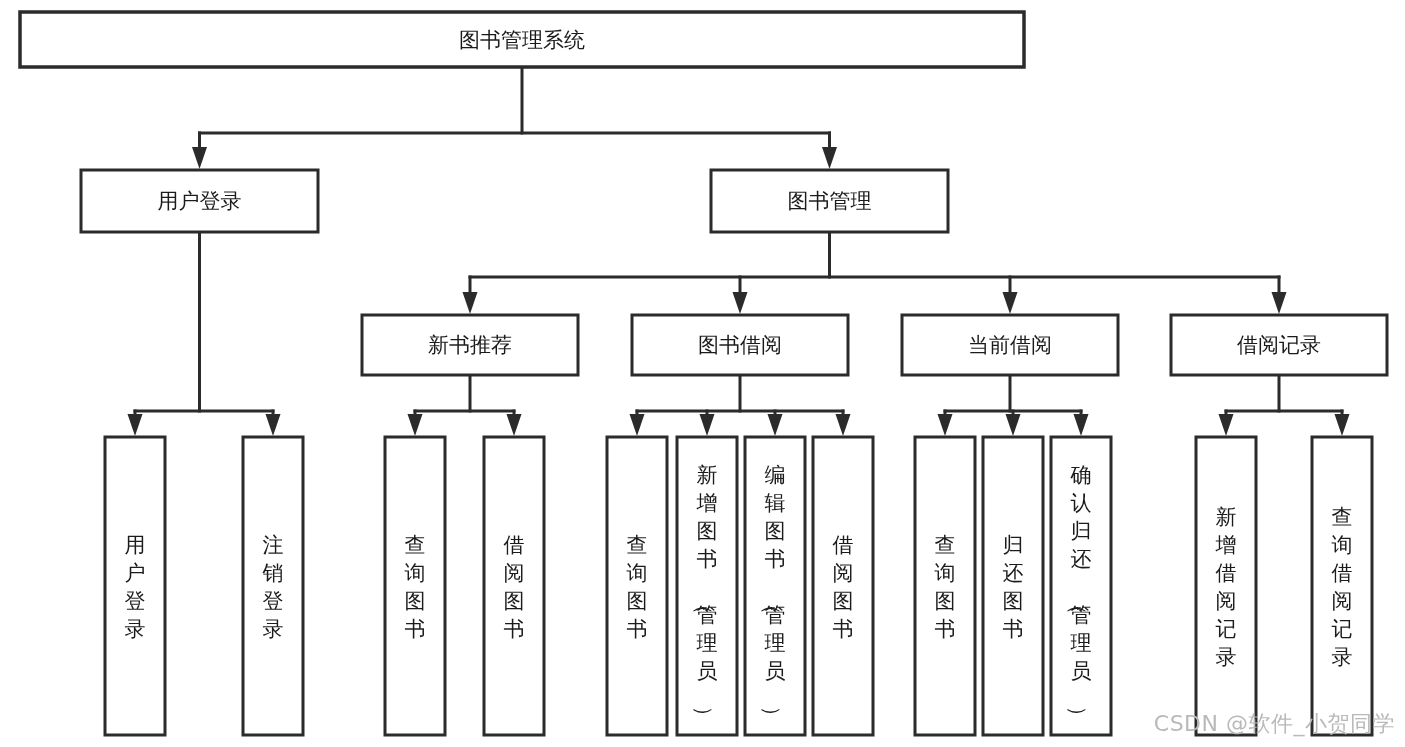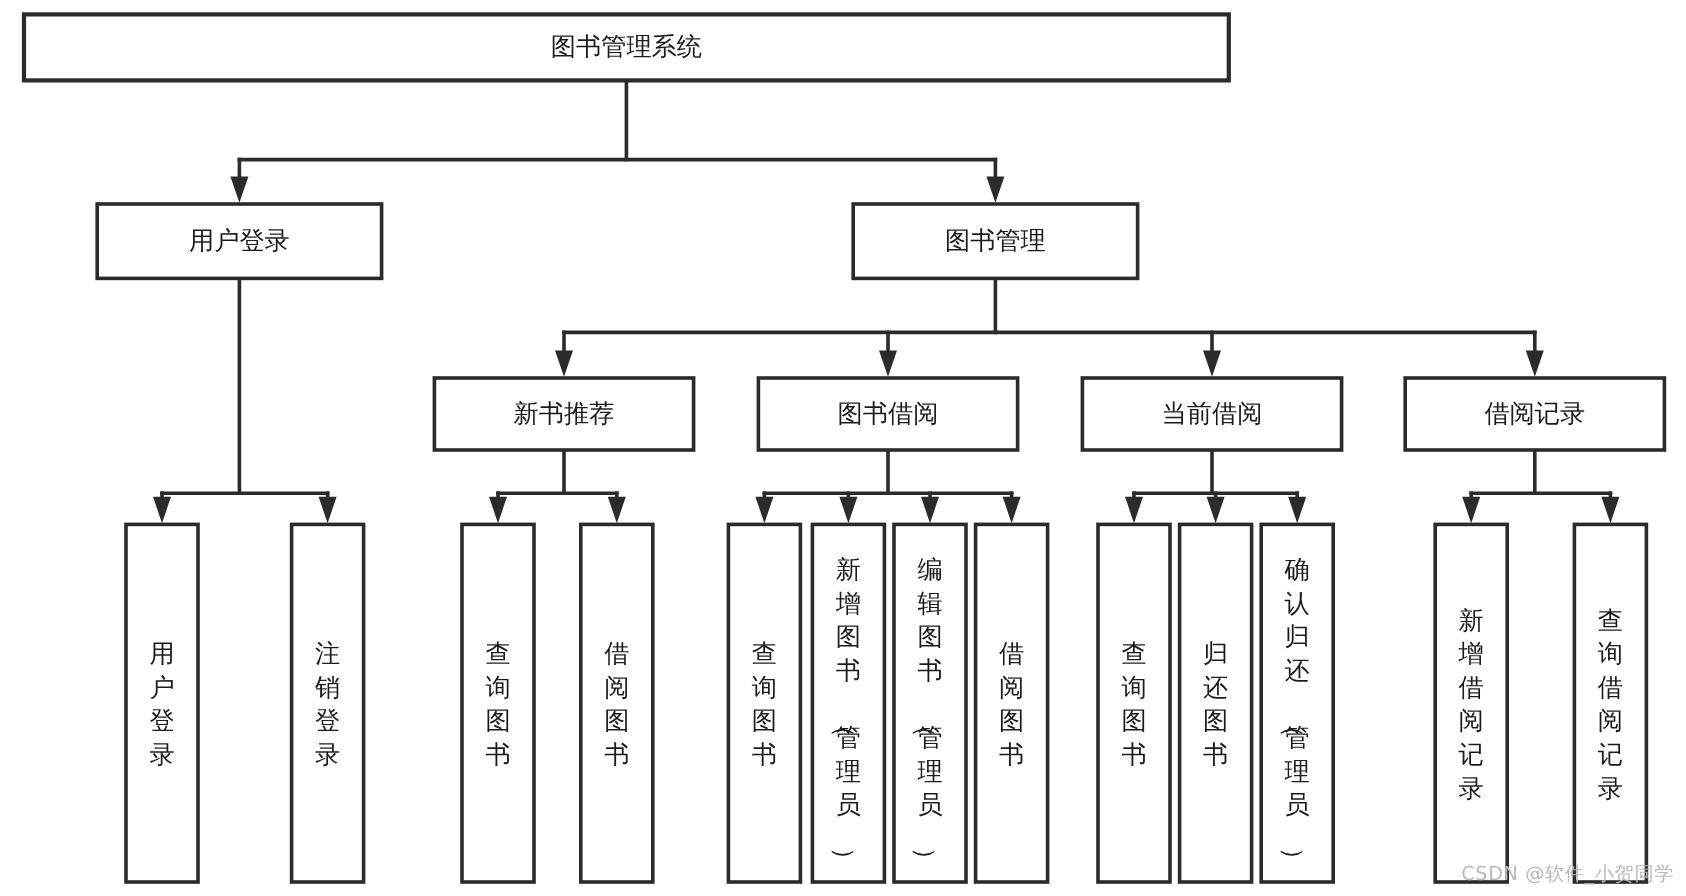--- a/index.html
+++ b/index.html
@@ -53,21 +53,21 @@
   }
   .arrow-head {
     fill: #2b2b2b;
     stroke: none;
   }
   .watermark {
     position: absolute;
     right: 10px;
     bottom: 8px;
     font-family: "DejaVu Sans", "Liberation Sans", sans-serif;
-    font-size: 16px;
+    font-size: 22px;
     color: #b9b9b9;
     white-space: nowrap;
     letter-spacing: 0.5px;
     pointer-events: none;
   }
 </style>
 </head>
 <body>
 
 <div id="diagram-root">

